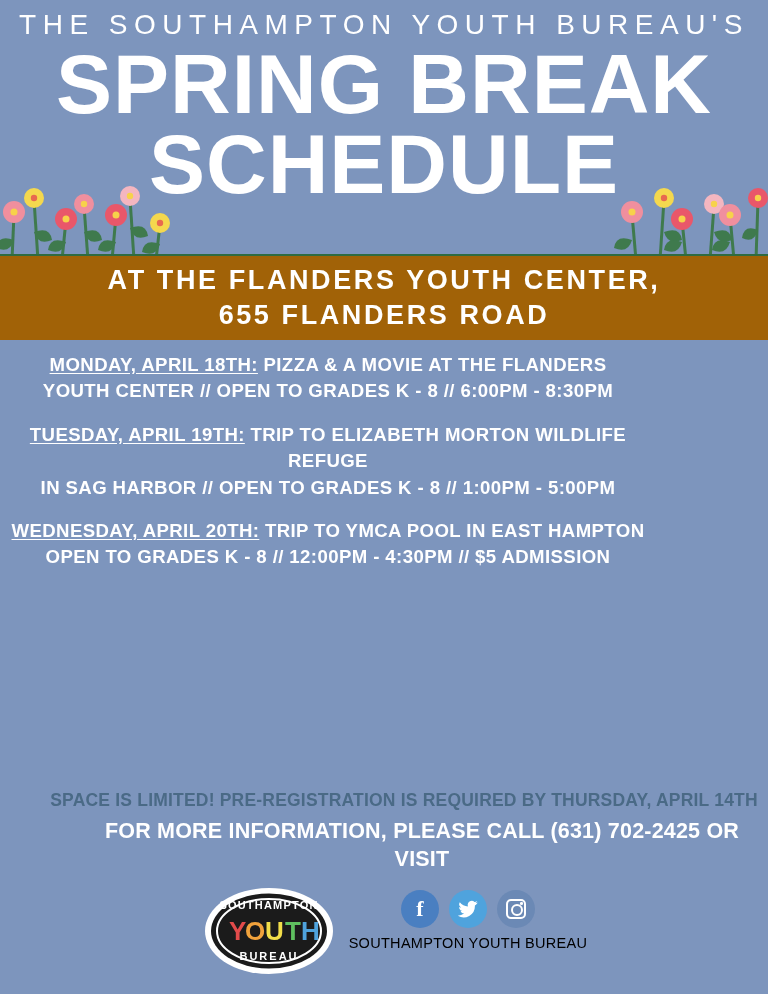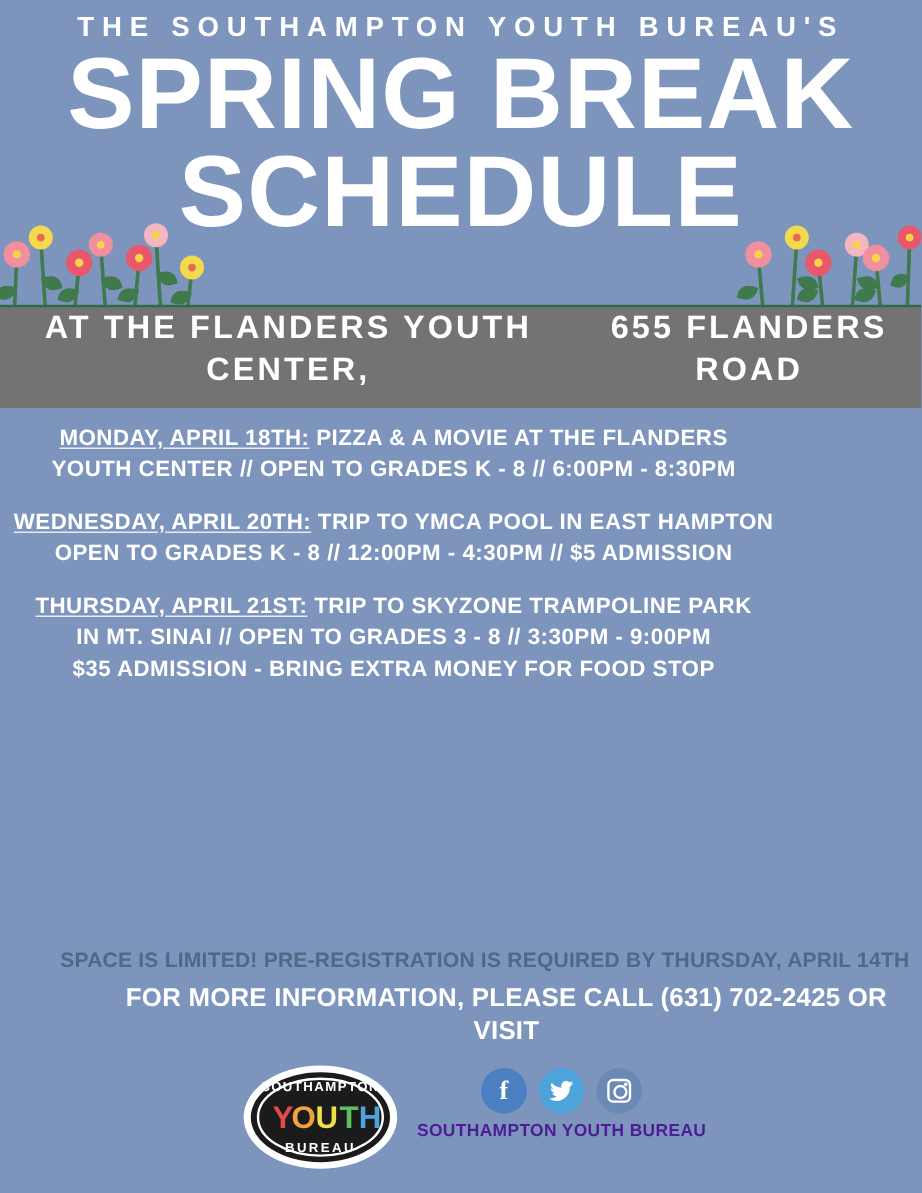--- a/index.html
+++ b/index.html
@@ -23,22 +23,22 @@
     background: #7d95bd;
     overflow: hidden;
   }
   .header {
     padding-top: 10px;
     text-align: center;
     position: relative;
     z-index: 3;
   }
   .kicker {
-    font-size: 23px;
-    font-weight: bold;
+    font-size: 28px;
+    font-weight: normal;
     letter-spacing: 6.5px;
     text-transform: uppercase;
     color: #ffffff;
     line-height: 1.1;
   }
   .big-title {
     font-size: 84px;
     font-weight: bold;
     letter-spacing: 1px;
     line-height: 0.98;
@@ -63,26 +63,26 @@
   }
   .flower-band svg { display: block; }
 
   
   .green-bar {
     position: absolute;
     top: 256px;
     left: 0;
     width: 768px;
     height: 84px;
-    background: #737373;
+    background: #a16207;
     z-index: 4;
     display: flex;
-    align-items: flex-start;
+    align-items: center;
     justify-content: center;
-    flex-direction: row;
+    flex-direction: column;
   }
   .green-bar .gline {
     font-size: 27px;
     font-weight: bold;
     letter-spacing: 2.6px;
     text-transform: uppercase;
     color: #ffffff;
     line-height: 1.28;
     text-align: center;
   }
@@ -207,24 +207,24 @@
     background:#fff;
     border-radius:50%;
     right:1.4px; top:1.4px;
   }
   .social-text {
     margin-top: 6px;
     text-align: center;
   }
   .social-text .l1 {
     font-size: 14.5px;
-    font-weight: bold;
+    font-weight: normal;
     letter-spacing: 0.3px;
     text-transform: uppercase;
-    color: #4c1d95;
+    color: #000000;
     line-height: 1.25;
   }
   .social-text .l2 {
     font-size: 14.5px;
     font-weight: bold;
     letter-spacing: 0.3px;
     text-transform: uppercase;
     color: #5d7fb0;
     line-height: 1.25;
   }
@@ -315,36 +315,33 @@
   <div class="schedule">
 
     <div class="entry">
       <div class="row">
         <span class="day">Monday, April 18th:</span><span> Pizza &amp; a Movie at the Flanders</span>
       </div>
       <div class="row">Youth Center // Open to Grades K - 8 // 6:00pm - 8:30pm</div>
     </div>
 
     <div class="entry">
+      <div class="row">
+        <span class="day">Tuesday, April 19th:</span><span> Trip to Elizabeth Morton Wildlife Refuge</span>
+      </div>
+      <div class="row">in Sag Harbor // Open to Grades K - 8 // 1:00pm - 5:00pm</div>
     </div>
 
     <div class="entry">
       <div class="row">
         <span class="day">Wednesday, April 20th:</span><span> Trip to YMCA Pool in East Hampton</span>
       </div>
       <div class="row">Open to Grades K - 8 // 12:00pm - 4:30pm  // $5 Admission</div>
     </div>
 
-    <div class="entry">
-      <div class="row">
-        <span class="day">Thursday, April 21st:</span><span> Trip to Skyzone Trampoline Park</span>
-      </div>
-      <div class="row">in Mt. Sinai // Open to Grades 3 - 8 // 3:30pm - 9:00pm</div>
-      <div class="row">$35 Admission - Bring Extra Money for Food Stop</div>
-    </div>
 
 
   </div>
 
   <div class="footer-info">
     <div class="limited">Space is limited! Pre-Registration is required by Thursday, April 14th</div>
     <div class="moreinfo">For more information, please call (631) 702-2425 or visit</div>
   </div>
 
   <div class="logo-row">

